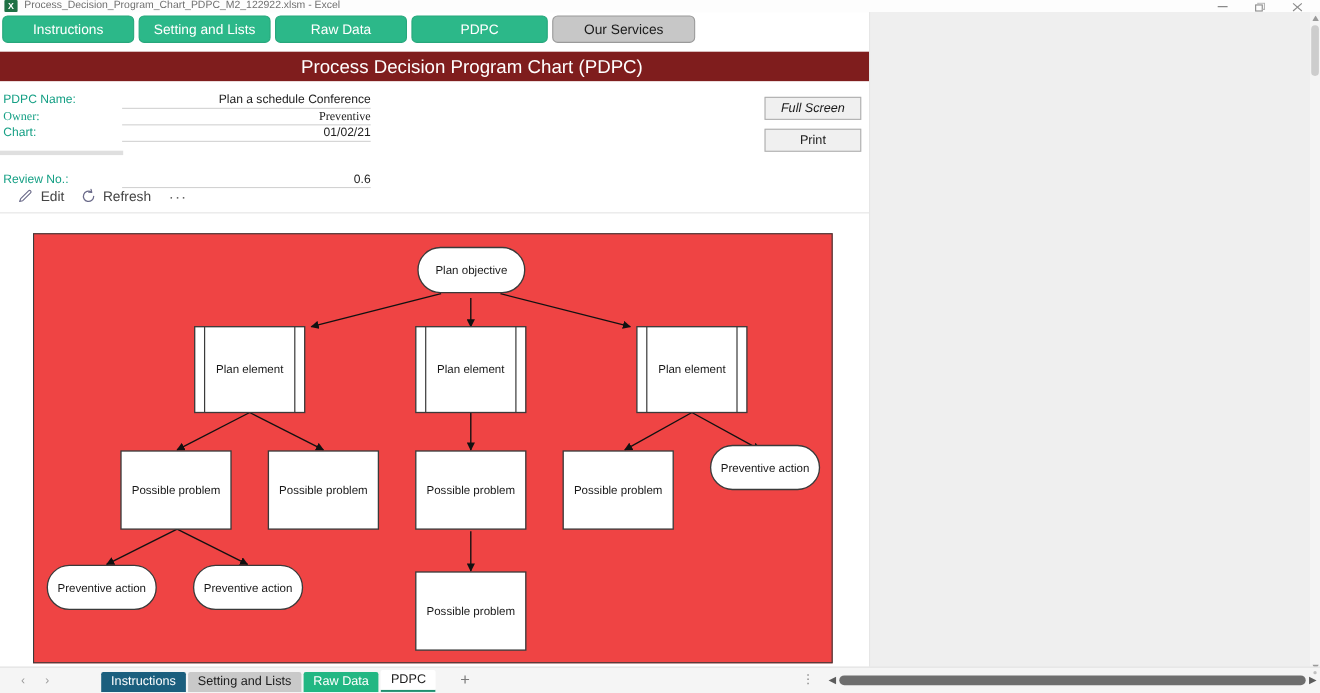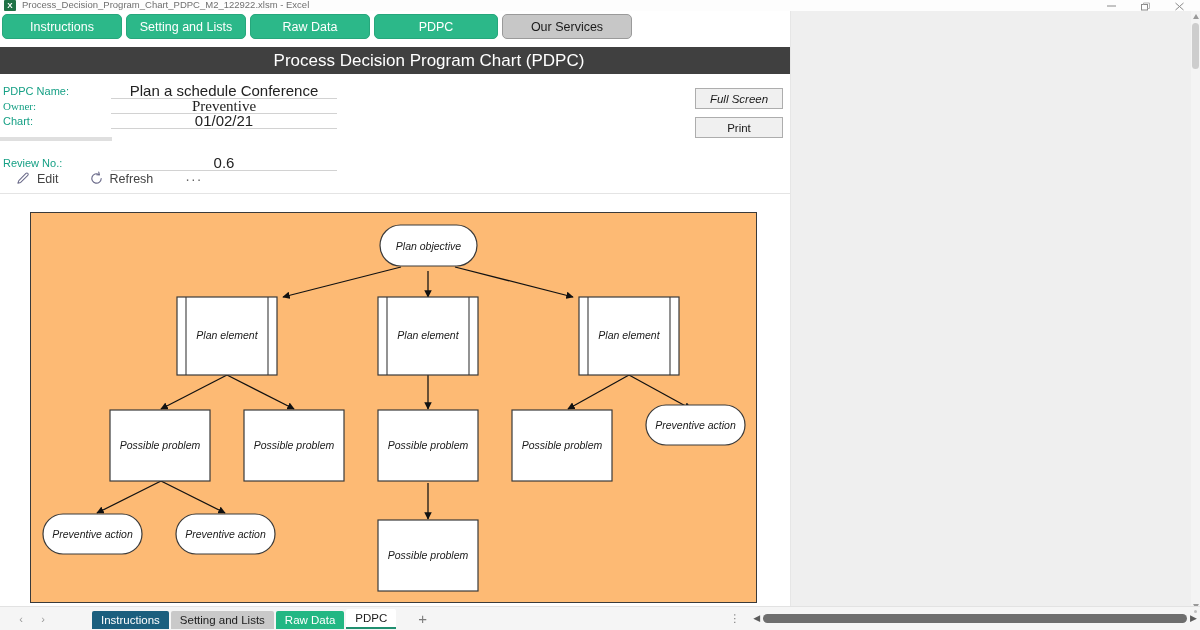--- a/index.html
+++ b/index.html
@@ -55,38 +55,38 @@
   }
   .navtab.t0 { left: 2px;   width: 120px; }
   .navtab.t1 { left: 126px; width: 120px; }
   .navtab.t2 { left: 250px; width: 120px; }
   .navtab.t3 { left: 374px; width: 124px; }
   .navtab.t4 { left: 502px; width: 130px; }
 
   
   .banner {
     position: absolute; left: 0; top: 36px; width: 858px; height: 27px;
-    background: #404040; color: #ffffff;
+    background: #7f1d1d; color: #ffffff;
     display: flex; align-items: center; justify-content: center;
     font-size: 17px;
   }
 
   
   .meta {
     position: absolute; left: 0; top: 63px; width: 790px; height: 82px;
     background: #ffffff;
   }
   .meta-row { position: absolute; left: 0; height: 15px; width: 400px; }
   .meta-label {
     position: absolute; left: 3px; top: 0;
     font-size: 11px; color: #16a085; line-height: 15px;
   }
   .meta-value {
     position: absolute; left: 111px; top: 0; width: 226px;
-    font-size: 15px; color: #222; text-align: center; line-height: 14px;
+    font-size: 11px; color: #222; text-align: right; line-height: 14px;
     border-bottom: 1px solid #d2d2d2;
     height: 15px;
   }
   .meta-r0 { top: 10px; } .meta-r1 { top: 25px; font-family: Liberation Serif, serif; }
   .meta-r2 { top: 40px; } .meta-r3 { top: 55px; margin-top: 27px; }
   .meta-shade {
     position: absolute; left: 0; top: 63px; width: 112px; height: 4px;
     background: #dfdfdf;
   }
 
@@ -98,38 +98,38 @@
     display: flex; align-items: center; justify-content: center;
     cursor: pointer;
   }
   .btn-full { left: 695px; top: 77px; font-style: italic; }
   .btn-print { left: 695px; top: 106px; }
 
   
   .cmdbar {
     position: absolute; left: 0; top: 153px; width: 790px; height: 30px;
     border-bottom: 1px solid #e4e4e4;
-    display: flex; align-items: center; gap: 16px;
+    display: flex; align-items: center; gap: 0px;
   }
   .cmd {
     display: flex; align-items: center; gap: 6px;
     margin-left: 14px; font-size: 12.5px; color: #444; cursor: pointer;
   }
   .cmd:first-child { margin-left: 16px; }
   .cmd svg { display: block; }
   .cmd-dots {
     margin-left: 16px; font-size: 14px; color: #666; letter-spacing: 1px;
     line-height: 8px; cursor: pointer;
   }
 
   
   .diagram-frame {
     position: absolute; left: 30px; top: 201px;
     width: 727px; height: 391px;
-    border: 1px solid #3a3a3a; background: #fdba74; font-style: italic;
+    border: 1px solid #3a3a3a; background: #ef4444;
   }
   .diagram-frame svg { display: block; }
 
   
   .rightpane {
     position: absolute; left: 790px; top: 11px; width: 402px; height: 600px;
     background: #efefef; border-left: 1px solid #e6e6e6;
   }
   .vscroll {
     position: absolute; right: 0; top: 11px; width: 9px; height: 600px;

